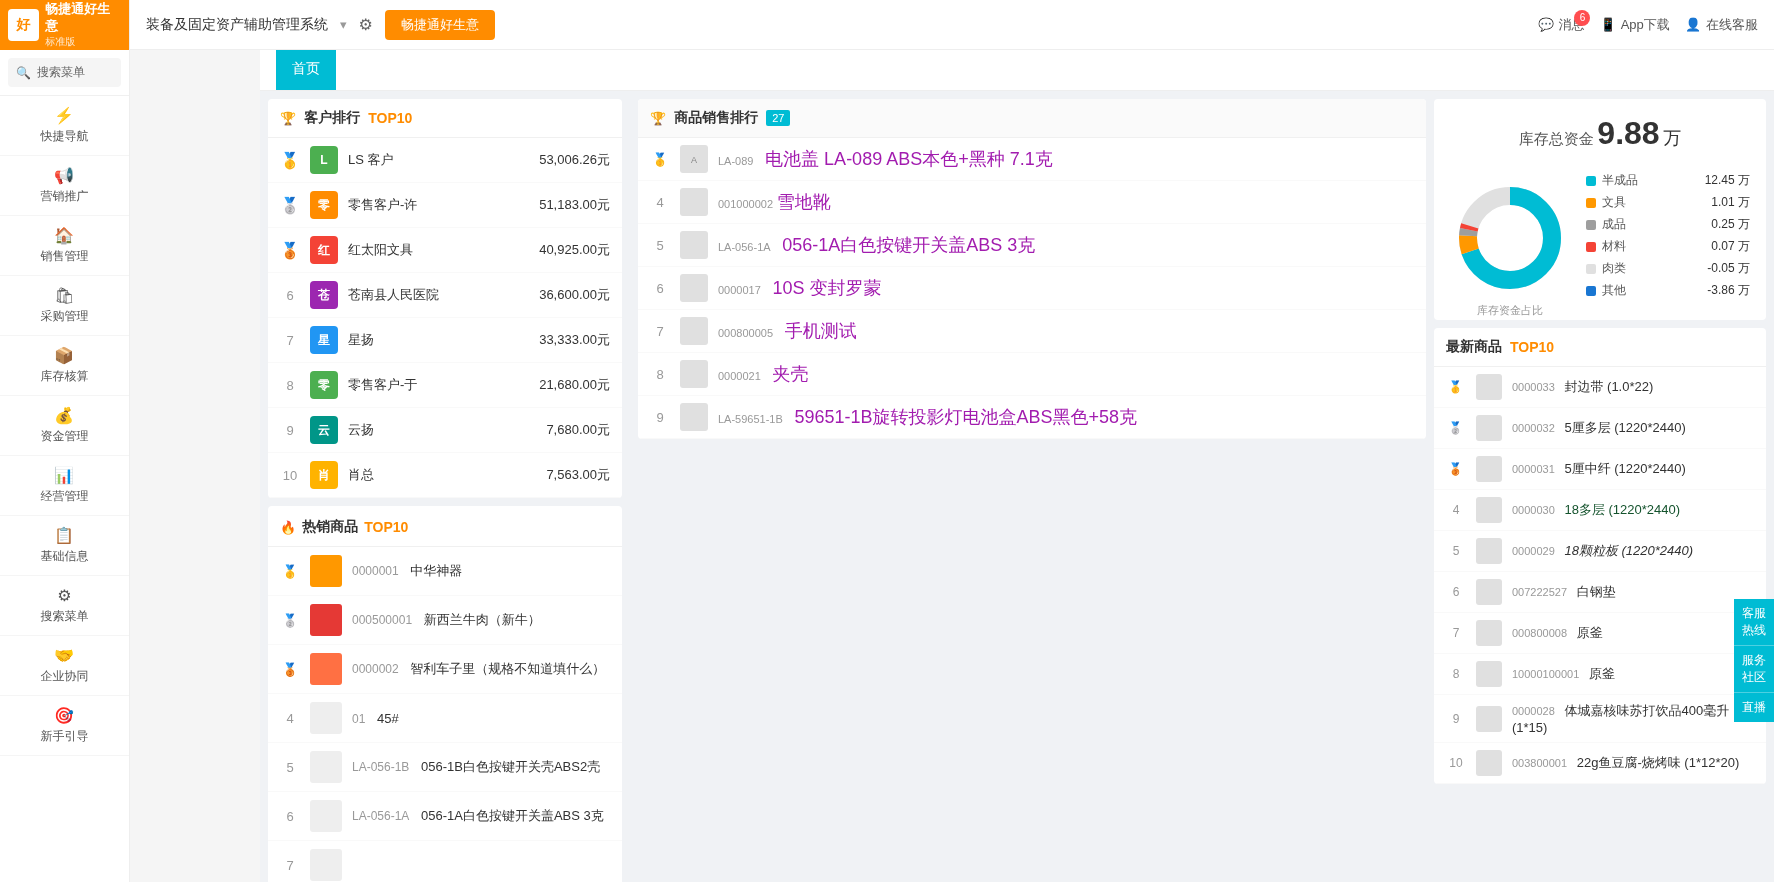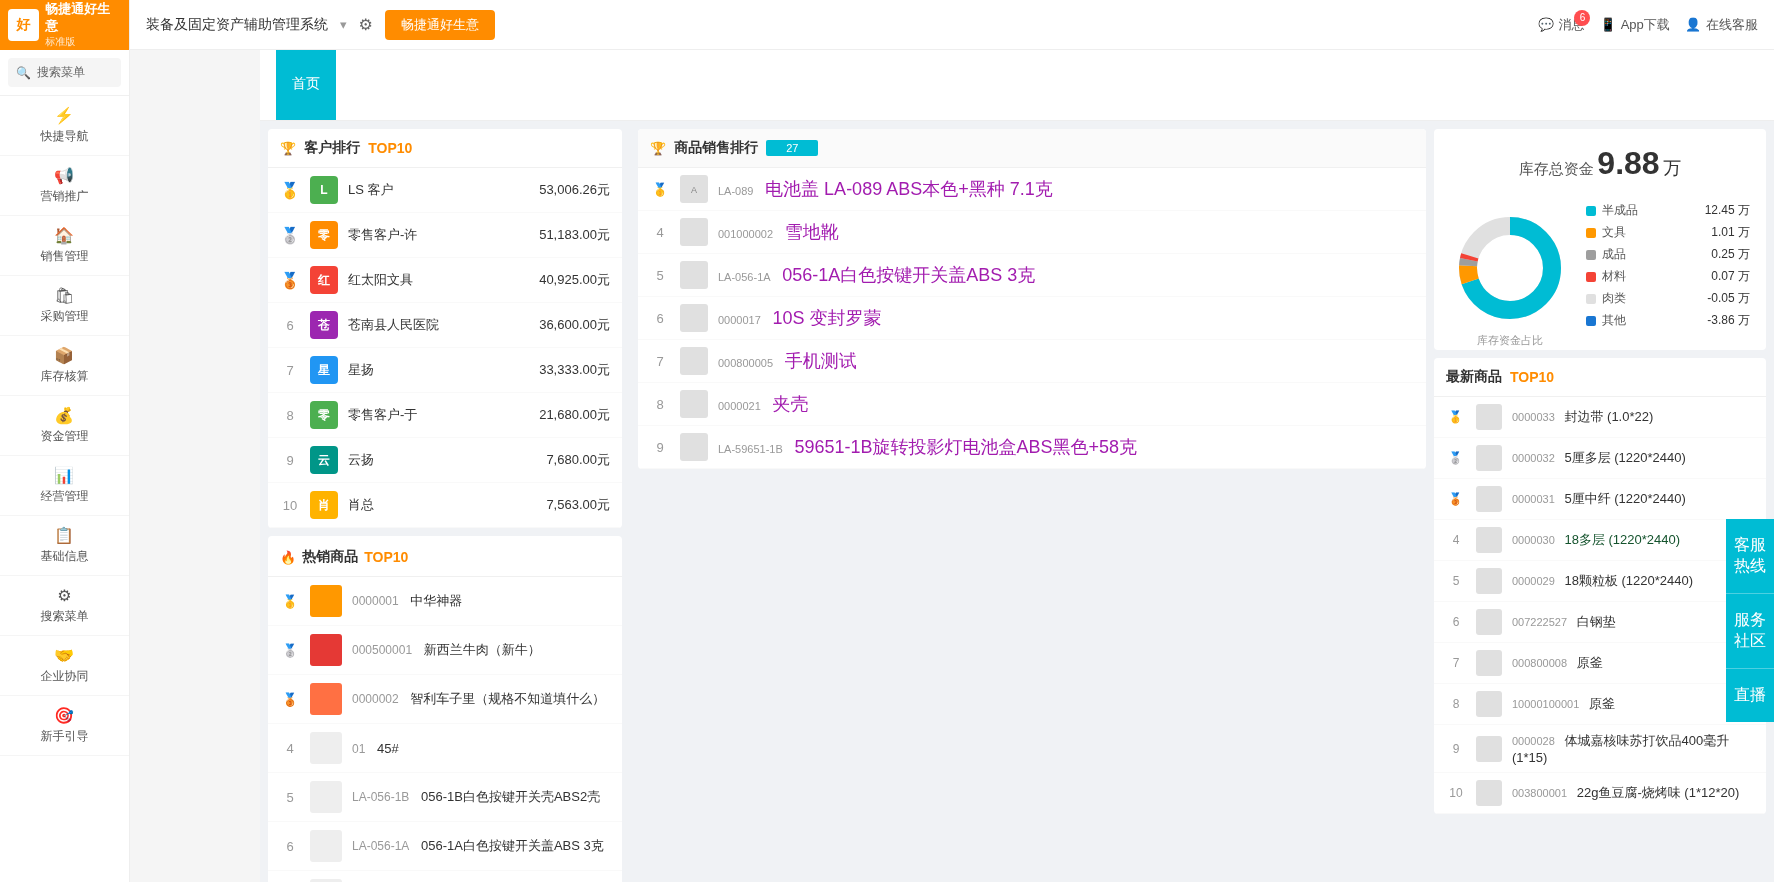--- a/index.html
+++ b/index.html
@@ -82,21 +82,21 @@
       display: flex;
       flex-direction: column;
       height: calc(100% - 50px);
       overflow: hidden;
     }
     .tab-bar {
       background: #fff; border-bottom: 1px solid #eee;
       display: flex; padding: 0 16px;
     }
     .tab-item {
-      padding: 25px 16px; cursor: pointer; color: #555; font-size: 14px;
+      padding: 10px 16px; cursor: pointer; color: #555; font-size: 14px;
       border-bottom: 2px solid transparent;
     }
     .tab-item.active { color: #fff; background: #00bcd4; border-bottom: 2px solid #00bcd4; }
 
     .content-area {
       flex: 1; display: flex; overflow: hidden;
       background: #f0f2f5;
     }
 
     
@@ -204,22 +204,22 @@
       font-size: 10px; color: #888; flex-shrink: 0;
     }
     .newest-info { flex: 1; }
 
     
     .float-btns {
       position: fixed; right: 0; bottom: 160px;
       display: flex; flex-direction: column; z-index: 200;
     }
     .float-btn {
-      background: #00bcd4; color: #fff; padding: 16px 8px;
-      font-size: 16px; cursor: pointer; text-align: center;
+      background: #00bcd4; color: #fff; padding: 6px 8px;
+      font-size: 12px; cursor: pointer; text-align: center;
       border-bottom: 1px solid rgba(255,255,255,0.3); min-width: 36px;
     }
     .float-btn:last-child { border-bottom: none; }
 
     
     ::-webkit-scrollbar { width: 4px; height: 4px; }
     ::-webkit-scrollbar-track { background: #f1f1f1; }
     ::-webkit-scrollbar-thumb { background: #ccc; border-radius: 2px; }
 
     .top-section-card {
@@ -248,21 +248,21 @@
 
     .mid-section-card {
       background: #fff; margin: 8px 0 0 0; border-radius: 4px; overflow: hidden;
     }
     .mid-section-header {
       padding: 10px 12px; border-bottom: 1px solid #f0f0f0;
       display: flex; align-items: center; gap: 8px; background: #fafafa;
     }
     .section-badge {
       background: #00bcd4; color: #fff; font-size: 11px;
-      padding: 2px 20px; border-radius: 2px;
+      padding: 2px 6px; border-radius: 2px;
     }
   </style>
 </head>
 <body>
 
 <div class="sidebar">
   <div class="sidebar-logo">
     <div class="sidebar-logo-icon">好</div>
     <div>
       <div class="sidebar-logo-text">畅捷通好生意</div>
@@ -498,21 +498,21 @@
         </div>
         <div class="sales-item">
           <span class="sales-rank" style="color:#999;width:20px;text-align:center;">4</span>
           <div class="sales-icon">
             <svg width="18" height="18" viewBox="0 0 18 18">
                 <rect width="18" height="18" rx="2" fill="#e0e0e0"></rect>
               </svg>
           </div>
           <div class="sales-info">
             <span class="sales-code">001000002</span>
-            <span style="margin-left:8px;" class="sales-name">雪地靴</span>
+            <span style="" class="sales-name">雪地靴</span>
           </div>
         </div>
         <div class="sales-item">
           <span class="sales-rank" style="color:#999;width:20px;text-align:center;">5</span>
           <div class="sales-icon">
             <svg width="18" height="18" viewBox="0 0 18 18">
                 <rect width="18" height="18" rx="2" fill="#e0e0e0"></rect>
               </svg>
           </div>
           <div class="sales-info">
@@ -687,21 +687,21 @@
         </div>
         <div class="newest-item">
           <span class="newest-rank" style="color:#999;width:20px;text-align:center;font-size:12px;">5</span>
           <div class="newest-icon">
             <svg width="16" height="16" viewBox="0 0 16 16">
                 <rect width="16" height="16" rx="2" fill="#e0e0e0"></rect>
               </svg>
           </div>
           <div class="newest-info">
             <span style="font-size:11px;color:#999;">0000029</span>
-            <span style="margin-left:6px;font-size:13px;color:#333;">18颗粒板 (1220*2440)</span>
+            <span style="margin-left:6px;font-size:13px;color:#333;font-style:italic;">18颗粒板 (1220*2440)</span>
           </div>
         </div>
         <div class="newest-item">
           <span class="newest-rank" style="color:#999;width:20px;text-align:center;font-size:12px;">6</span>
           <div class="newest-icon">
             <svg width="16" height="16" viewBox="0 0 16 16">
                 <rect width="16" height="16" rx="2" fill="#e0e0e0"></rect>
               </svg>
           </div>
           <div class="newest-info">

